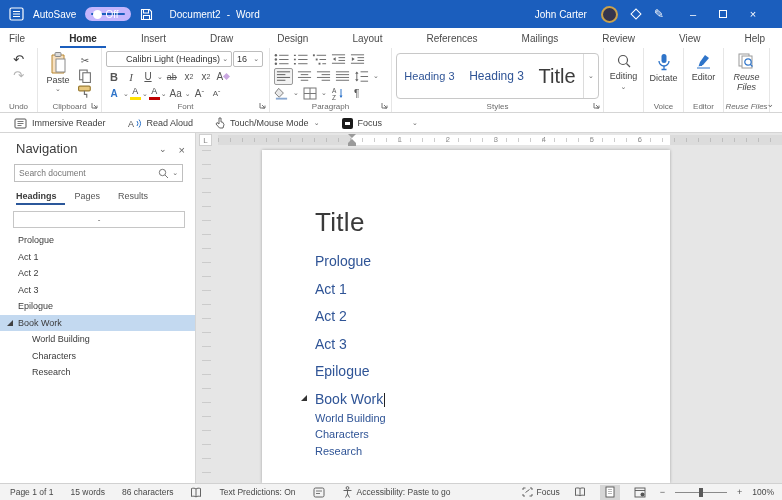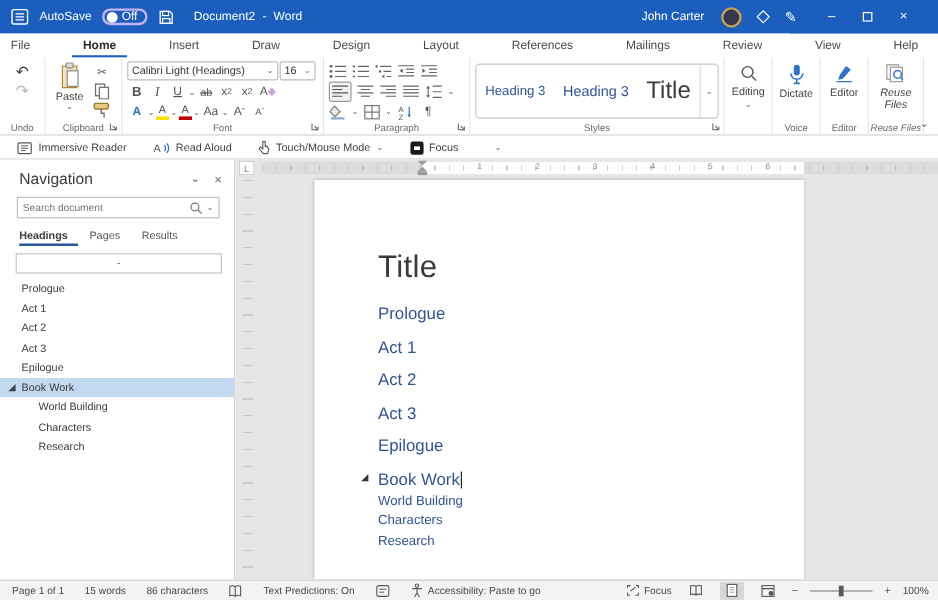--- a/index.html
+++ b/index.html
@@ -4,21 +4,21 @@
 <style>
   * { box-sizing: border-box; margin:0; padding:0; }
   html,body { width:782px; height:500px; overflow:hidden; }
   body { font-family:"Liberation Sans","DejaVu Sans",sans-serif; position:relative; background:#fff; color:#444; }
   svg { display:block; }
 
   
   .titlebar { position:absolute; top:0; left:0; width:782px; height:28px; background:#1B5EBD; color:#fff;
               display:flex; align-items:center; font-size:10px; padding:0 0 0 9px; }
   .tb-left { display:flex; align-items:center; gap:9px; }
-  .autosave-toggle { display:flex; align-items:center; gap:3px; border:2px solid #c4b5fd; border-radius:8px;
+  .autosave-toggle { display:flex; align-items:center; gap:3px; border:6px solid #c4b5fd; border-radius:8px;
                      height:14px; padding:0 6px 0 2px; cursor:pointer; }
   .autosave-knob { width:9px; height:9px; border-radius:50%; background:#fff; }
   .doc-title-cluster { display:flex; gap:6px; margin-left:8px; }
   .tb-right { margin-left:auto; display:flex; align-items:center; gap:14px; padding-right:14px; }
   .avatar { width:17px; height:17px; border-radius:50%; background:#35354d; border:2px solid #caa24c; }
   .gem { width:8px; height:8px; border:1px solid #fff; transform:rotate(45deg); }
   .win-btn { width:30px; height:28px; display:flex; align-items:center; justify-content:center; font-size:11px; cursor:pointer; }
   .restore-box { width:8px; height:8px; border:1px solid #fff; }
 
   
@@ -243,21 +243,21 @@
     <span class="rgroup-label">Clipboard</span>
     <svg class="launcher" width="8" height="8" viewBox="0 0 8 8">
         <path d="M1 1v5h5" fill="none" stroke="#777"></path>
         <path d="M3 3l3 3M6 3.5V6H3.5" fill="none" stroke="#777"></path>
       </svg>
   </div>
 
   <div class="rgroup g-font">
     <div class="font-row">
       <div class="combo fname">
-        <span style="overflow:hidden;white-space:nowrap;">Calibri Light (Headings)</span>
+        <span style="overflow:hidden;white-space:nowrap;margin-left:16px;">Calibri Light (Headings)</span>
         <span class="chev">⌄</span>
       </div>
       <div class="combo fsize">
         <span>16</span>
         <span class="chev">⌄</span>
       </div>
     </div>
     <div class="font-row">
       <span class="ic b-bold">B</span>
       <span class="ic b-italic">I</span>

